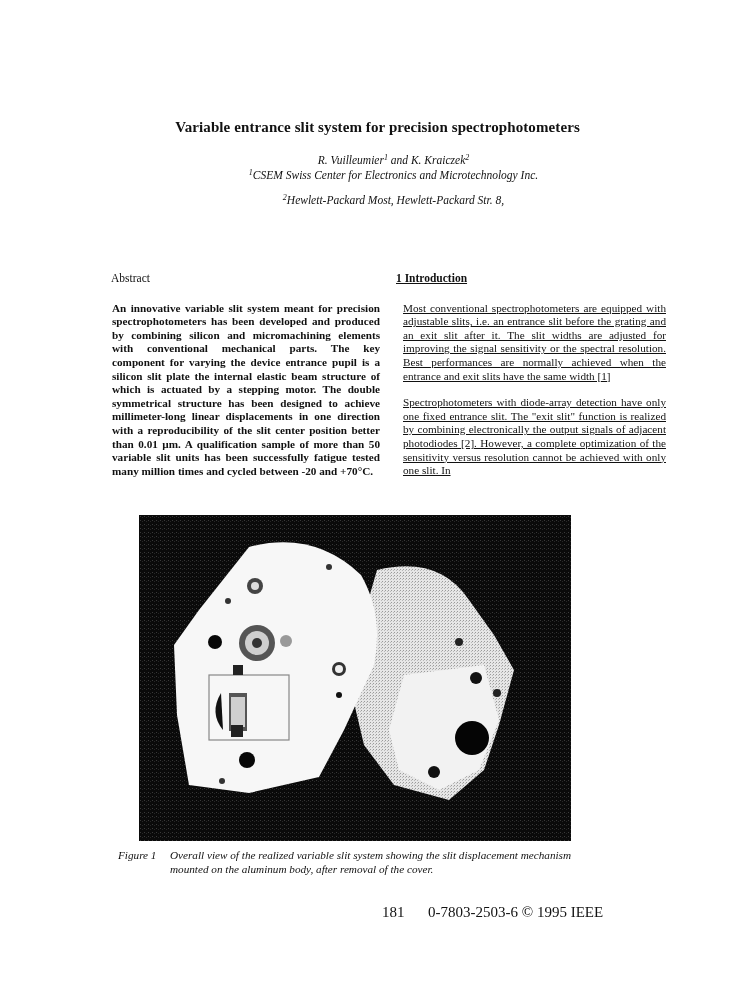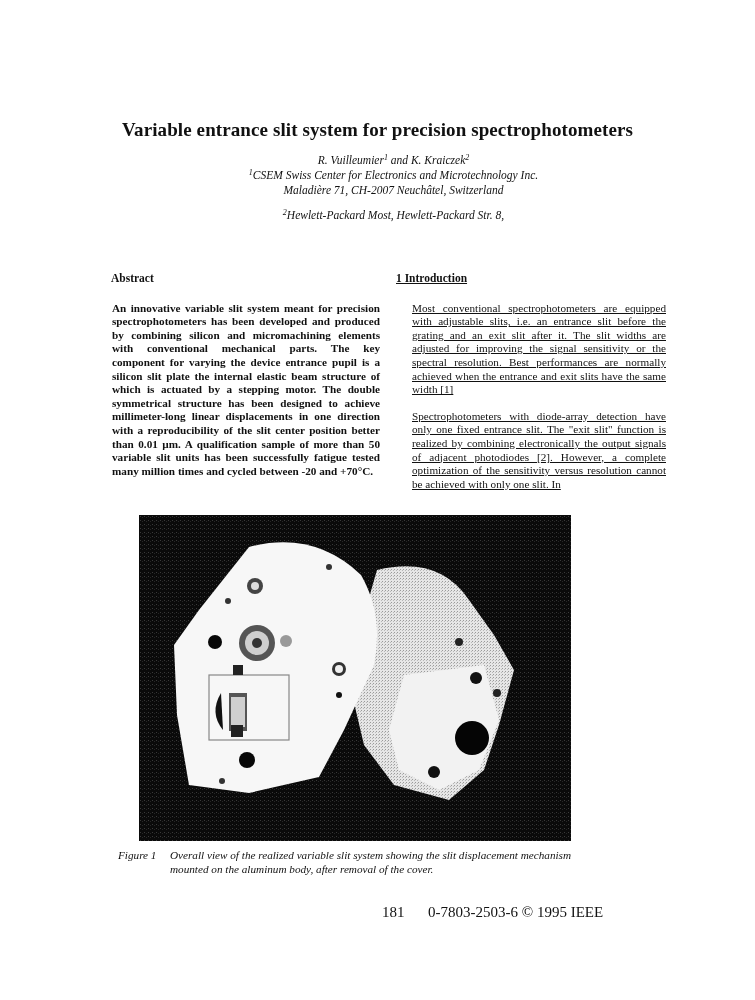--- a/index.html
+++ b/index.html
@@ -2,37 +2,37 @@
 <html><head>
   <meta charset="utf-8">
   <style>
     html, body { margin: 0; padding: 0; background: #ffffff; }
     body {
       width: 755px; height: 1000px; position: relative; overflow: hidden;
       font-family: "Liberation Serif", "DejaVu Serif", serif; color: #111;
     }
     .title {
       position: absolute; left: 0; width: 755px; top: 119px; text-align: center;
-      font-size: 19px; font-weight: bold; letter-spacing: 0.1px;
+      font-size: 15px; font-weight: bold; letter-spacing: 0.1px;
     }
     .authors {
       position: absolute; left: 0; width: 755px; top: 153px; text-align: center;
       font-style: italic; font-size: 11.5px; line-height: 15px;
     }
     .authors .line { display: block; padding-left: 32px; }
     .authors .gap { height: 10px; display: block; }
     sup { font-size: 8px; vertical-align: 4px; line-height: 0; }
 
     .col { position: absolute; width: 270px; font-size: 11.2px; line-height: 13.6px; }
     .col-left { left: 111px; top: 272px; }
     .col-right { left: 396px; top: 272px; text-decoration: underline; }
-    .col h2 { margin: 0 0 16px 0; font-size: 11.5px; font-weight: bold; }
+    .col h2 { margin: 0 0 16px 0; font-size: 11.5px; font-weight: normal; }
     .col-right h2 { font-weight: bold; }
     .abstract-body { font-weight: bold; text-align: justify; margin: 1px; }
-    .col-right p { margin: 0 0 13px 16px; text-align: justify; }
+    .col-right p { margin: 0 0 13px 7px; text-align: justify; }
 
     .figure-photo {
       position: absolute; left: 139px; top: 515px; width: 432px; height: 326px;
       background: #050505; overflow: hidden;
     }
     .figure-photo svg { display: block; }
     .caption {
       position: absolute; left: 118px; top: 848px; width: 470px;
       font-style: italic; font-size: 11.2px; line-height: 14px;
       display: flex;
@@ -49,21 +49,20 @@
 </head>
 <body>
 
 <div>
 
   <div class="title">Variable entrance slit system for precision spectrophotometers</div>
 
   <div class="authors">
     <span class="line"><span>R. Vuilleumier</span><sup>1</sup><span> and </span><span>K. Kraiczek</span><sup>2</sup></span>
     <span class="line"><sup>1</sup><span>CSEM Swiss Center for Electronics and Microtechnology Inc.</span></span>
-    <span class="line">Maladière 71, CH-2007 Neuchâtel, Switzerland</span>
     <span class="gap"></span>
     <span class="line"><sup>2</sup><span>Hewlett-Packard Most, Hewlett-Packard Str. 8,</span></span>
   </div>
 
   <div class="col col-left">
     <h2>Abstract</h2>
     <p class="abstract-body">An innovative variable slit system meant for precision spectrophotometers has been developed and produced by combining silicon and micromachining elements with conventional mechanical parts. The key component for varying the device entrance pupil is a silicon slit plate the internal elastic beam structure of which is actuated by a stepping motor. The double symmetrical structure has been designed to achieve millimeter-long linear displacements in one direction with a reproducibility of the slit center position better than 0.01 µm. A qualification sample of more than 50 variable slit units has been successfully fatigue tested many million times and cycled between -20 and +70°C.</p>
   </div>
 
   <div class="col col-right">

